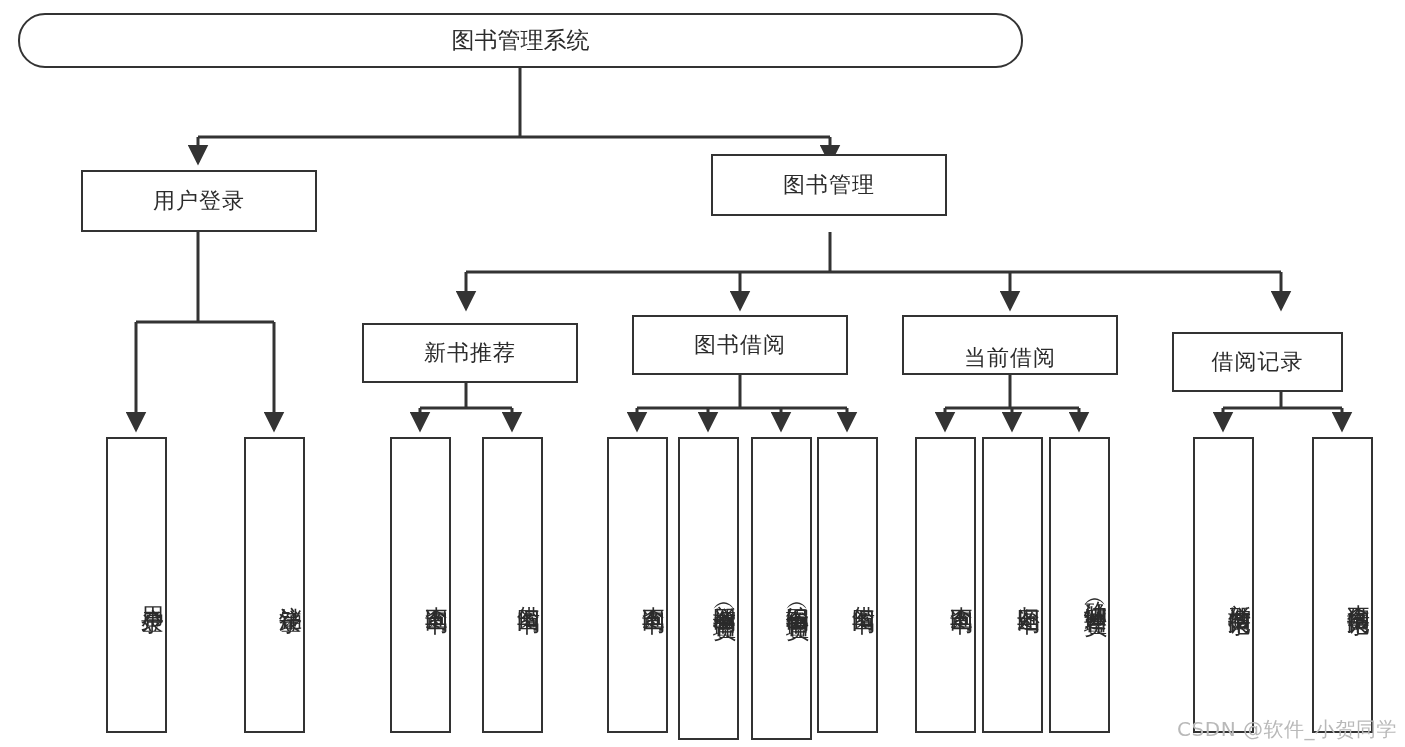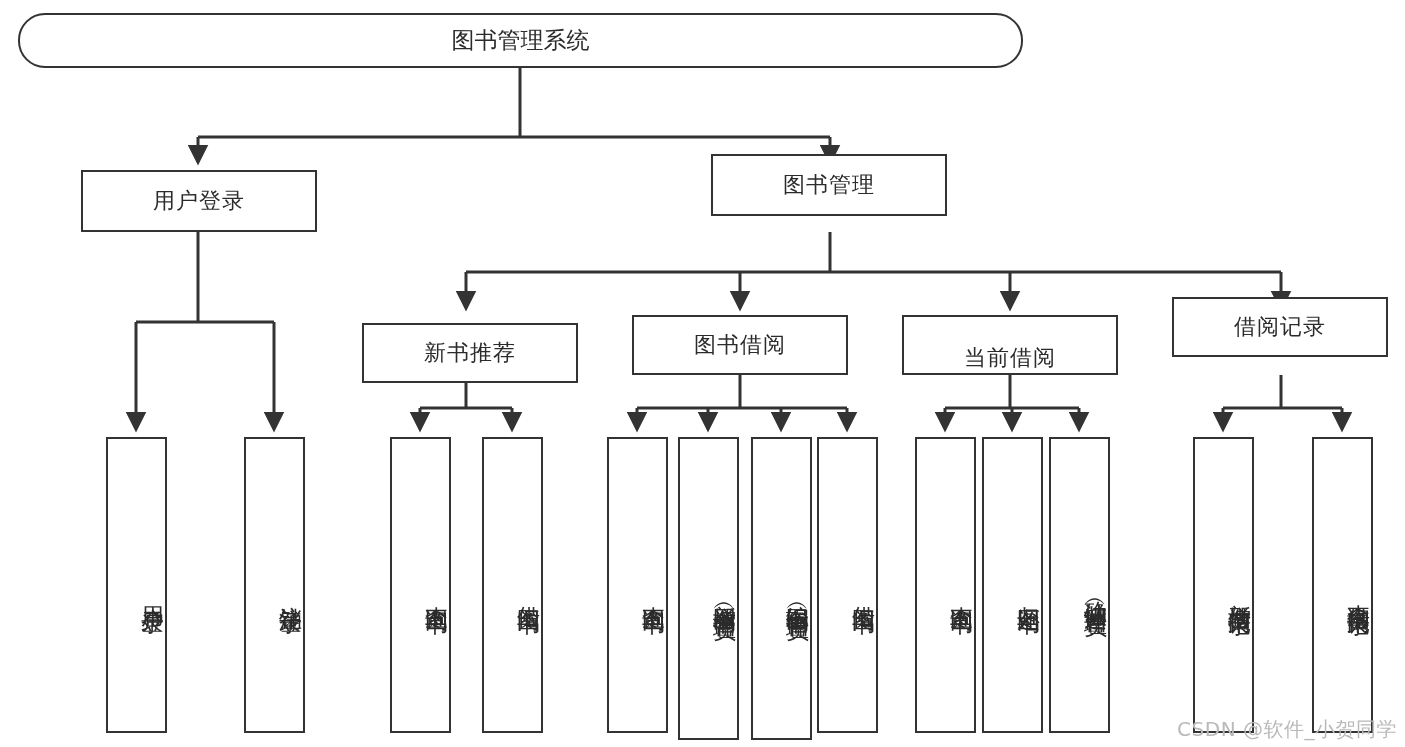--- a/index.html
+++ b/index.html
@@ -113,21 +113,21 @@
 
   <div class="node h" style="left:362px;top:315px;width:216px;height:60px;margin-top:8px;">
     <span>新书推荐</span>
   </div>
   <div class="node h" style="left:632px;top:315px;width:216px;height:60px;text-align:center;">
     <span>图书借阅</span>
   </div>
   <div class="node h" style="left:902px;top:315px;width:216px;height:60px;align-items:flex-end;">
     <span>当前借阅</span>
   </div>
-  <div class="node h" style="left:1172px;top:297px;width:216px;height:60px;">
+  <div class="node h" style="left:1172px;top:332px;width:171px;height:60px;">
     <span>借阅记录</span>
   </div>
 
   <div class="node leaf" style="left:106px;top:437px;width:61px;height:296px;">
     <span>用户登录</span>
   </div>
   <div class="node leaf" style="left:244px;top:437px;width:61px;height:296px;">
     <span>注销登录</span>
   </div>
 

